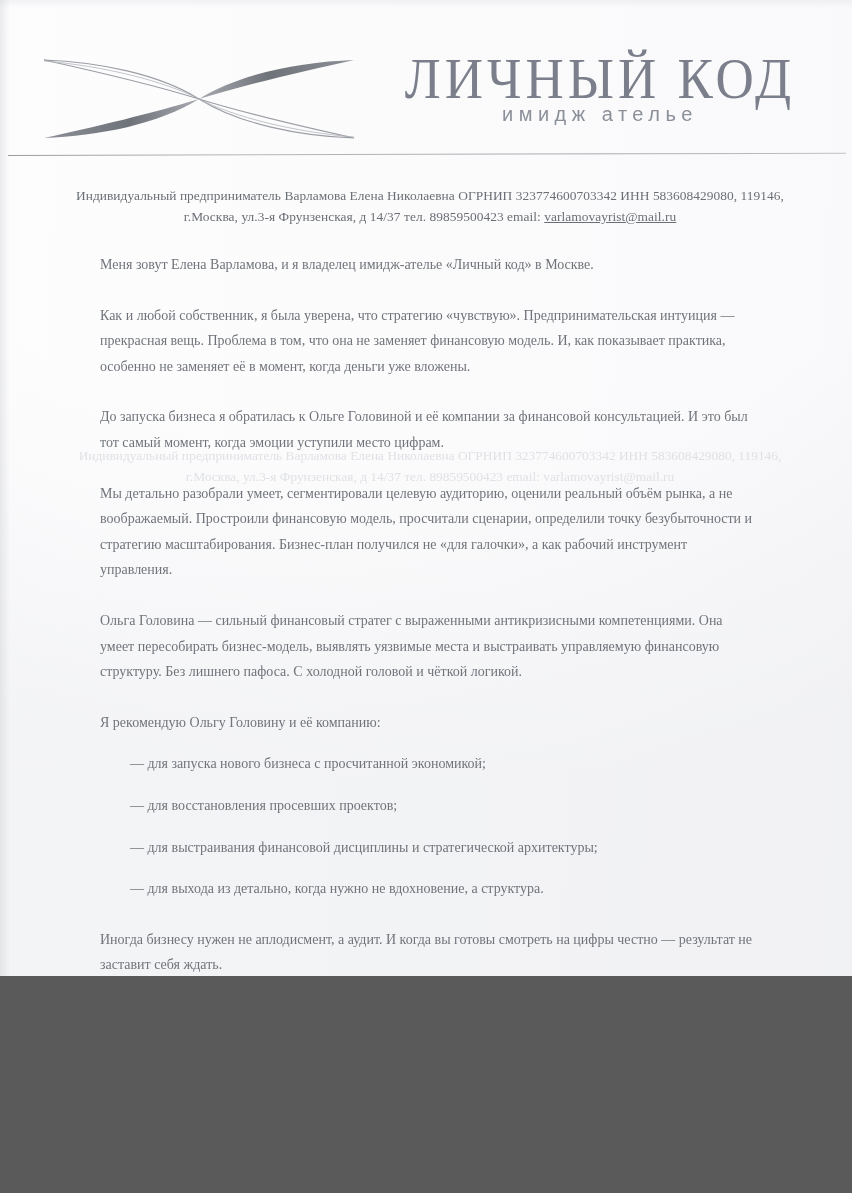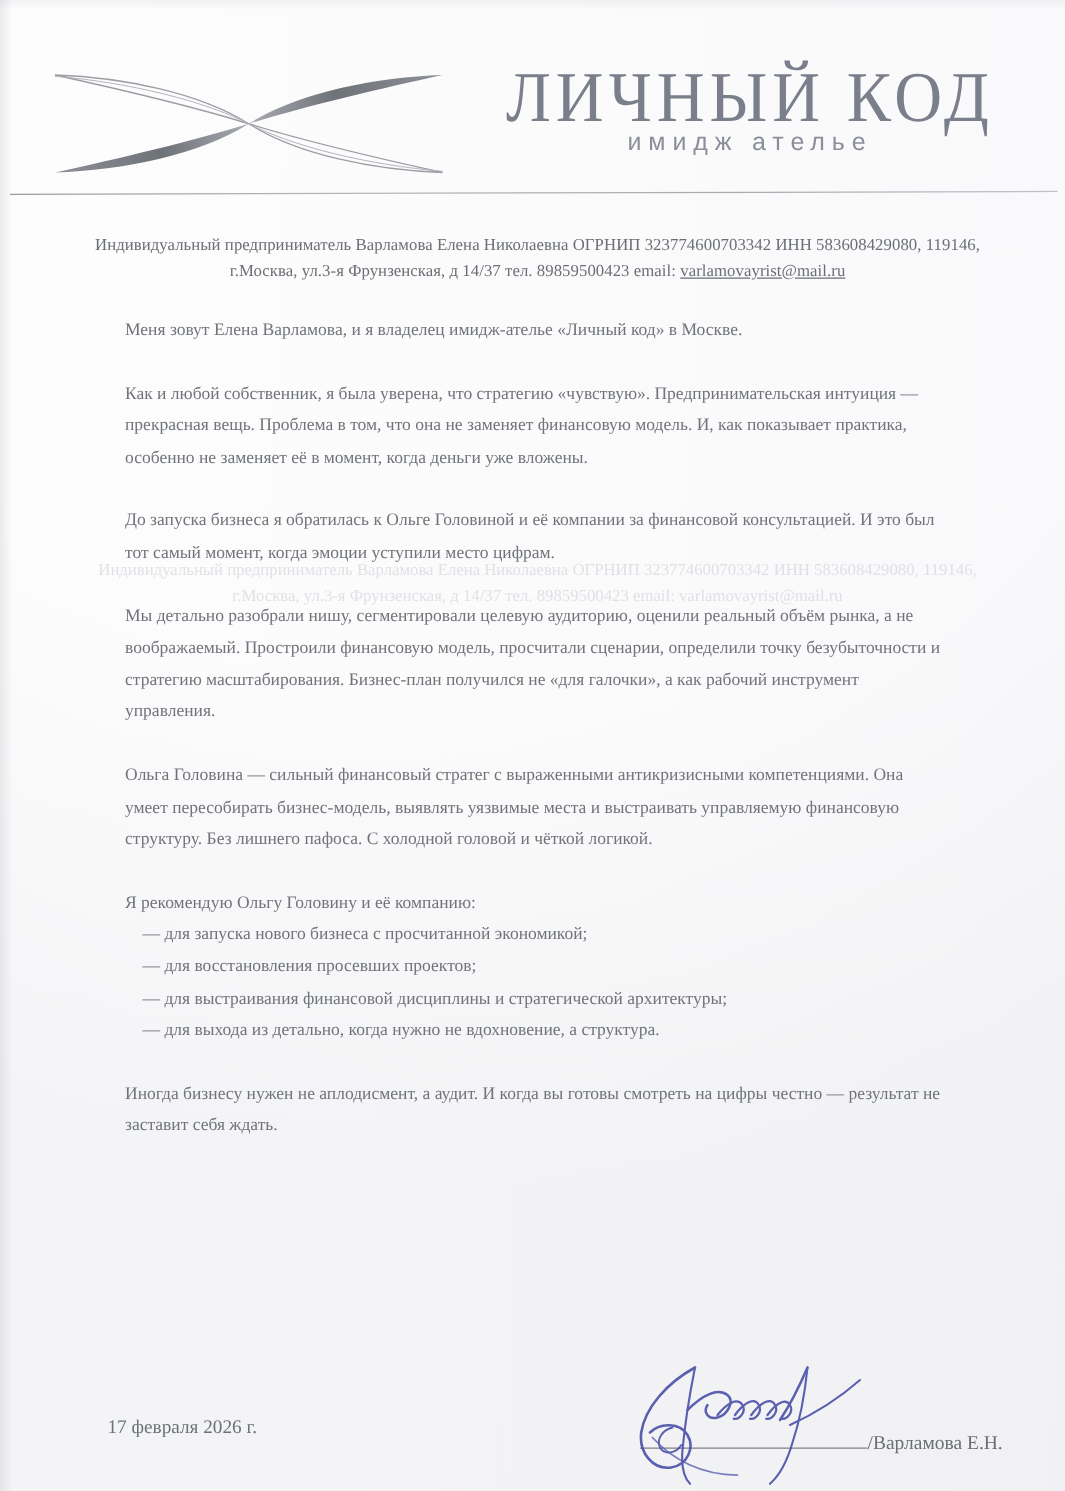--- a/index.html
+++ b/index.html
@@ -4,21 +4,21 @@
 <title>Письмо-рекомендация</title>
 <style>
   html, body {
     margin: 0;
     padding: 0;
     background: #5a5a5a;
   }
   .page {
     position: relative;
     width: 852px;
-    height: 1193px;
+    height: 976px;
     margin: 0 auto;
     background: #fdfdfd;
     overflow: hidden;
     font-family: "Liberation Serif", "DejaVu Serif", serif;
     color: #6f7378;
     -webkit-font-smoothing: antialiased;
   }
   
   .scan-tint {
     position: absolute;
@@ -132,21 +132,21 @@
   .body-copy p {
     margin: 0 0 25px 0;
   }
   .reco-intro { margin-bottom: 0 !important; }
   .reco-list {
     list-style: none;
     margin: 0 0 25px 0;
     padding: 0;
   }
   .reco-list li {
-    margin: 0;
+    margin: 16px;
     padding-left: 14px;
   }
 
   
   .footer {
     position: absolute;
     left: 0; right: 0;
     top: 1095px;
     height: 98px;
     z-index: 3;
@@ -267,21 +267,21 @@
     <span>Индивидуальный предприниматель Варламова Елена Николаевна ОГРНИП 323774600703342 ИНН 583608429080, 119146,</span>
     <span class="line2">
       <span>г.Москва, ул.3-я Фрунзенская, д 14/37 тел. 89859500423 email: </span><span>varlamovayrist@mail.ru</span>
     </span>
   </div>
 
   <main class="body-copy">
     <p>Меня зовут Елена Варламова, и я владелец имидж-ателье «Личный код» в Москве.</p>
     <p>Как и любой собственник, я была уверена, что стратегию «чувствую». Предпринимательская интуиция — прекрасная вещь. Проблема в том, что она не заменяет финансовую модель. И, как показывает практика, особенно не заменяет её в момент, когда деньги уже вложены.</p>
     <p>До запуска бизнеса я обратилась к Ольге Головиной и её компании за финансовой консультацией. И это был тот самый момент, когда эмоции уступили место цифрам.</p>
-    <p>Мы детально разобрали нишу, сегментировали целевую аудиторию, оценили реальный объём рынка, а не воображаемый. Простроили финансовую модель, просчитали сценарии, определили точку безубыточности и стратегию масштабирования. Бизнес-план получился не «для галочки», а как рабочий инструмент управления.</p>
+    <p>Мы детально разобрали умеет, сегментировали целевую аудиторию, оценили реальный объём рынка, а не воображаемый. Простроили финансовую модель, просчитали сценарии, определили точку безубыточности и стратегию масштабирования. Бизнес-план получился не «для галочки», а как рабочий инструмент управления.</p>
     <p>Ольга Головина — сильный финансовый стратег с выраженными антикризисными компетенциями. Она умеет пересобирать бизнес-модель, выявлять уязвимые места и выстраивать управляемую финансовую структуру. Без лишнего пафоса. С холодной головой и чёткой логикой.</p>
 
     <p class="reco-intro">Я рекомендую Ольгу Головину и её компанию:</p>
     <ul class="reco-list">
       <li>— для запуска нового бизнеса с просчитанной экономикой;</li>
       <li>— для восстановления просевших проектов;</li>
       <li>— для выстраивания финансовой дисциплины и стратегической архитектуры;</li>
       <li>— для выхода из детально, когда нужно не вдохновение, а структура.</li>
     </ul>
 

